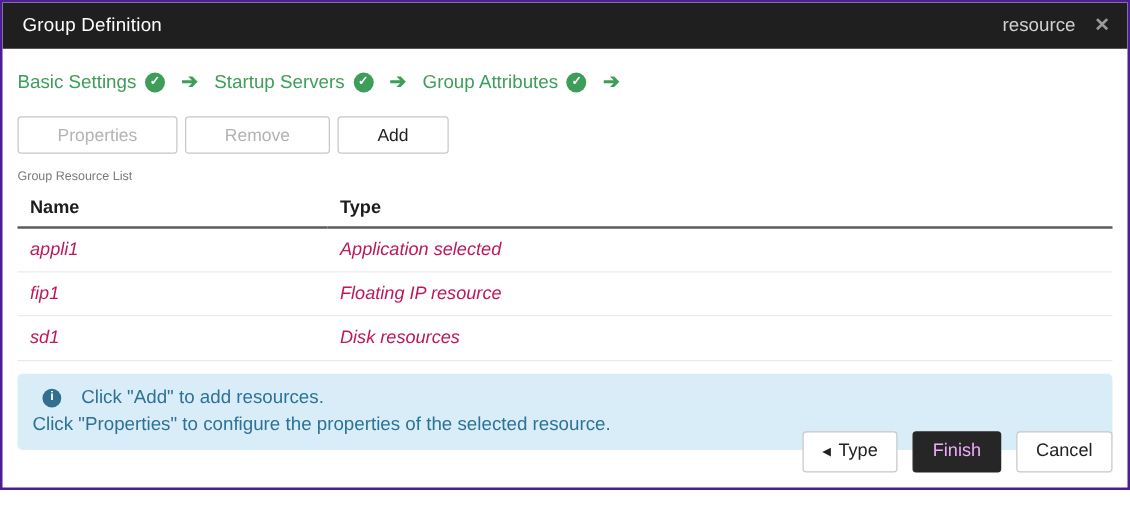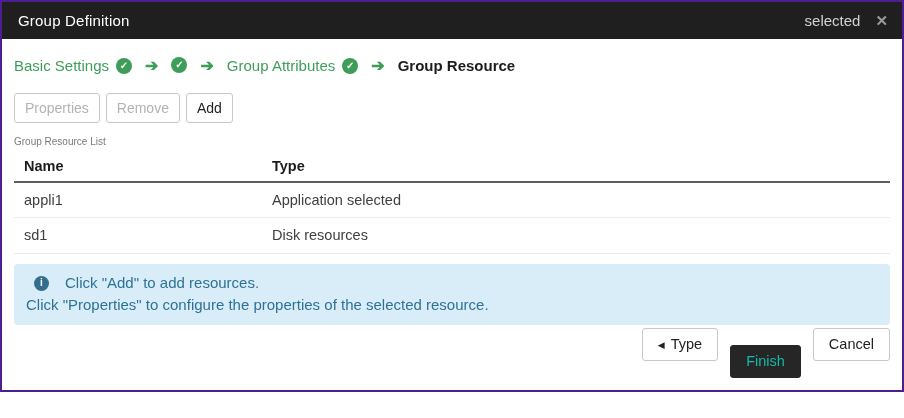--- a/index.html
+++ b/index.html
@@ -58,21 +58,21 @@
 
   
   .toolbar { display: flex; gap: 6px; margin-top: 16px; }
   .btn {
     background: #ffffff;
     border: 1px solid #c8c8c8;
     border-radius: 3px;
     font-family: "Liberation Sans", sans-serif;
     font-size: 14px;
     color: #222222;
-    padding: 6px 10px;
+    padding: 6px 31px;
     height: 30px;
     line-height: 1;
     cursor: pointer;
   }
   .btn[disabled] { color: #b3b3b3; cursor: default; }
 
   
   .list-caption { color: #7a7a7a; font-size: 10px; margin: 13px 0 4px; }
 
   .table-wrap { border-bottom: 1px solid #e3ebf0; padding-bottom: 1px; }
@@ -81,23 +81,24 @@
   th {
     text-align: left;
     font-size: 14.5px;
     font-weight: bold;
     color: #1c1c1c;
     padding: 7px 10px;
     border-bottom: 2px solid #5c5c5c;
   }
   td {
     font-size: 14.5px;
-    color: #404040;
+    color: #be185d;
     padding: 9px 10px;
     border-bottom: 1px solid #ececec;
+    font-style: italic;
   }
   tbody tr:last-child td { border-bottom: none; }
 
   
   .info-box {
     margin-top: 10px;
     background: #d9edf8;
     border-radius: 4px;
     padding: 8px 12px 9px;
     color: #2d7296;
@@ -127,57 +128,54 @@
     right: 12px;
     bottom: 12px;
     display: flex;
     gap: 12px;
   }
   .footer .btn { height: 33px; font-size: 14.5px; padding: 7px 15px; }
   .back-triangle-icon { font-size: 9px; margin-right: 6px; vertical-align: 1px; }
   .btn-finish {
     background: #262626;
     border-color: #262626;
-    color: #14b8a6;
-    margin-top: 17px;
+    color: #f0abfc;
   }
 </style>
 </head>
 <body>
 
 <div class="dialog">
 
   <div class="titlebar">
     <span class="title">Group Definition</span>
     <span class="titlebar-right">
-      <span class="context-label">selected</span>
+      <span class="context-label">resource</span>
       <span class="close-icon">✕</span>
     </span>
   </div>
 
   <div class="content">
 
     <div class="breadcrumb">
       <span class="step">
         <span>Basic Settings</span>
         <span class="check-icon">✓</span>
       </span>
       <span class="arrow-icon">➔</span>
       <span class="step">
+        <span>Startup Servers</span>
         <span class="check-icon">✓</span>
       </span>
       <span class="arrow-icon">➔</span>
       <span class="step">
         <span>Group Attributes</span>
         <span class="check-icon">✓</span>
       </span>
       <span class="arrow-icon">➔</span>
-      <span class="step current">
-        <span>Group Resource</span>
-      </span>
     </div>
 
     <div class="toolbar">
       <button class="btn" disabled="">Properties</button>
       <button class="btn" disabled="">Remove</button>
       <button class="btn">Add</button>
     </div>
 
     <div class="list-caption">Group Resource List</div>
 
@@ -192,20 +190,24 @@
             <th>Name</th>
             <th>Type</th>
           </tr>
         </thead>
         <tbody>
           <tr>
             <td>appli1</td>
             <td>Application selected</td>
           </tr>
           <tr>
+            <td>fip1</td>
+            <td>Floating IP resource</td>
+          </tr>
+          <tr>
             <td>sd1</td>
             <td>Disk resources</td>
           </tr>
         </tbody>
       </table>
     </div>
 
     <div class="info-box">
       <div class="info-line1">
         <span class="info-icon">i</span>

